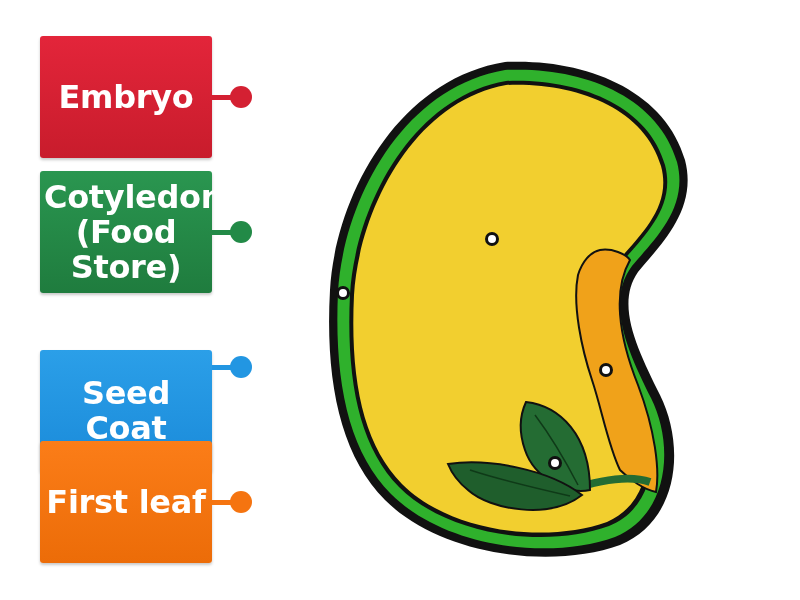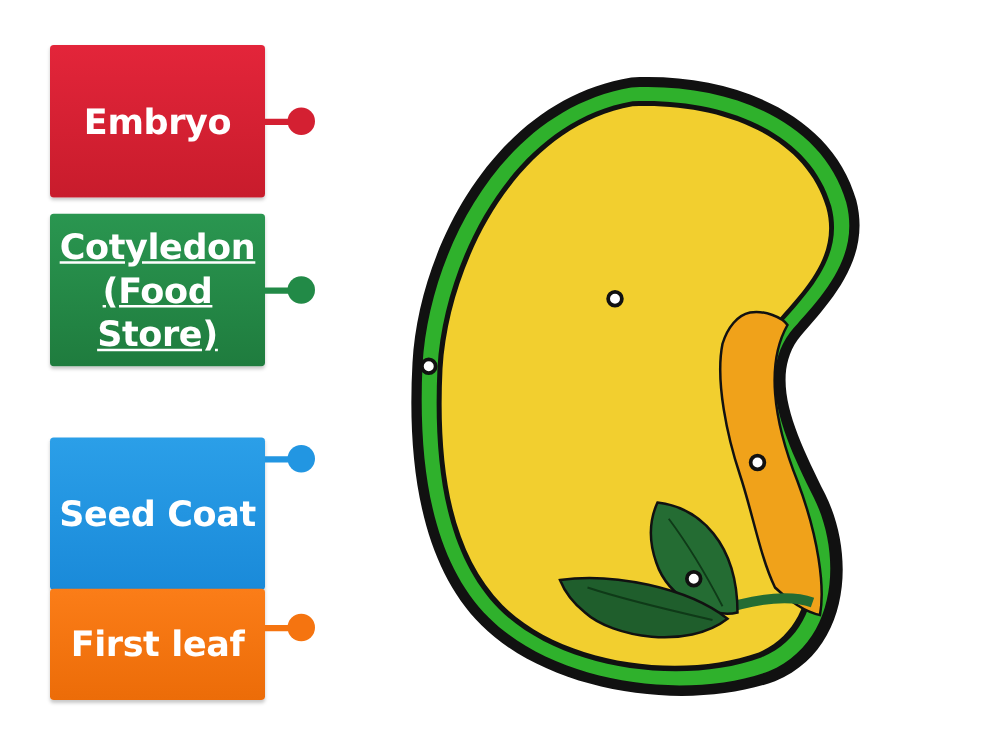--- a/index.html
+++ b/index.html
@@ -4,45 +4,45 @@
   <style>
     html, body { margin: 0; padding: 0; background: #ffffff; }
     body { width: 800px; height: 600px; position: relative; overflow: hidden;
            font-family: "DejaVu Sans", "Liberation Sans", sans-serif; }
     .label-card {
       position: absolute; left: 40px; width: 172px;
       border-radius: 3px;
       box-shadow: 0 2px 3px rgba(0,0,0,0.22);
       display: flex; align-items: center; justify-content: center;
       text-align: center; color: #ffffff; font-weight: bold;
-      font-size: 28px; line-height: 35px; cursor: grab;
+      font-size: 32px; line-height: 35px; cursor: grab;
     }
     .label-card span { display: block; padding: 0 4px; letter-spacing: -0.3px; }
     .connector { position: absolute; left: 212px; height: 5px; width: 22px; }
     .connector-dot { position: absolute; left: 230px; width: 22px; height: 22px; border-radius: 50%; }
     #embryo { top: 36px; height: 122px; background: linear-gradient(#e3253a, #c81c2c); }
     #cotyledon { top: 171px; height: 122px; background: linear-gradient(#2a9650, #1f7c3e); }
     #seedcoat { top: 306px; height: 122px; background: linear-gradient(#2b9fe8, #1a8ad9); margin-top: 44px; }
-    #firstleaf { top: 441px; height: 89px; background: linear-gradient(#fb7d18, #ec6c08); margin-top: 30px; }
+    #firstleaf { top: 441px; height: 122px; background: linear-gradient(#fb7d18, #ec6c08); }
     .diagram { position: absolute; left: 320px; top: 50px; width: 380px; height: 520px; }
     .pin { position: absolute; width: 14px; height: 14px; border-radius: 50%;
            background: #ffffff; border: 3px solid #111111; box-sizing: border-box;
            transform: translate(-50%, -50%); cursor: pointer; }
   </style>
 </head>
 <body>
 
 <div class="label-card" id="embryo">
   <span>Embryo</span>
 </div>
 <div class="connector" style="top:95px;background:#d42032;"></div>
 <div class="connector-dot" style="top:86px;background:#d42032;"></div>
 
 <div class="label-card" id="cotyledon">
-  <span style="width:164px;text-decoration:underline;">Cotyledon (Food Store)</span>
+  <span style="width:164px;">Cotyledon (Food Store)</span>
 </div>
 <div class="connector" style="top:230px;background:#228a47;"></div>
 <div class="connector-dot" style="top:221px;background:#228a47;"></div>
 
 <div class="label-card" id="seedcoat">
   <span>Seed Coat</span>
 </div>
 <div class="connector" style="top:365px;background:#2296e2;"></div>
 <div class="connector-dot" style="top:356px;background:#2296e2;"></div>
 

